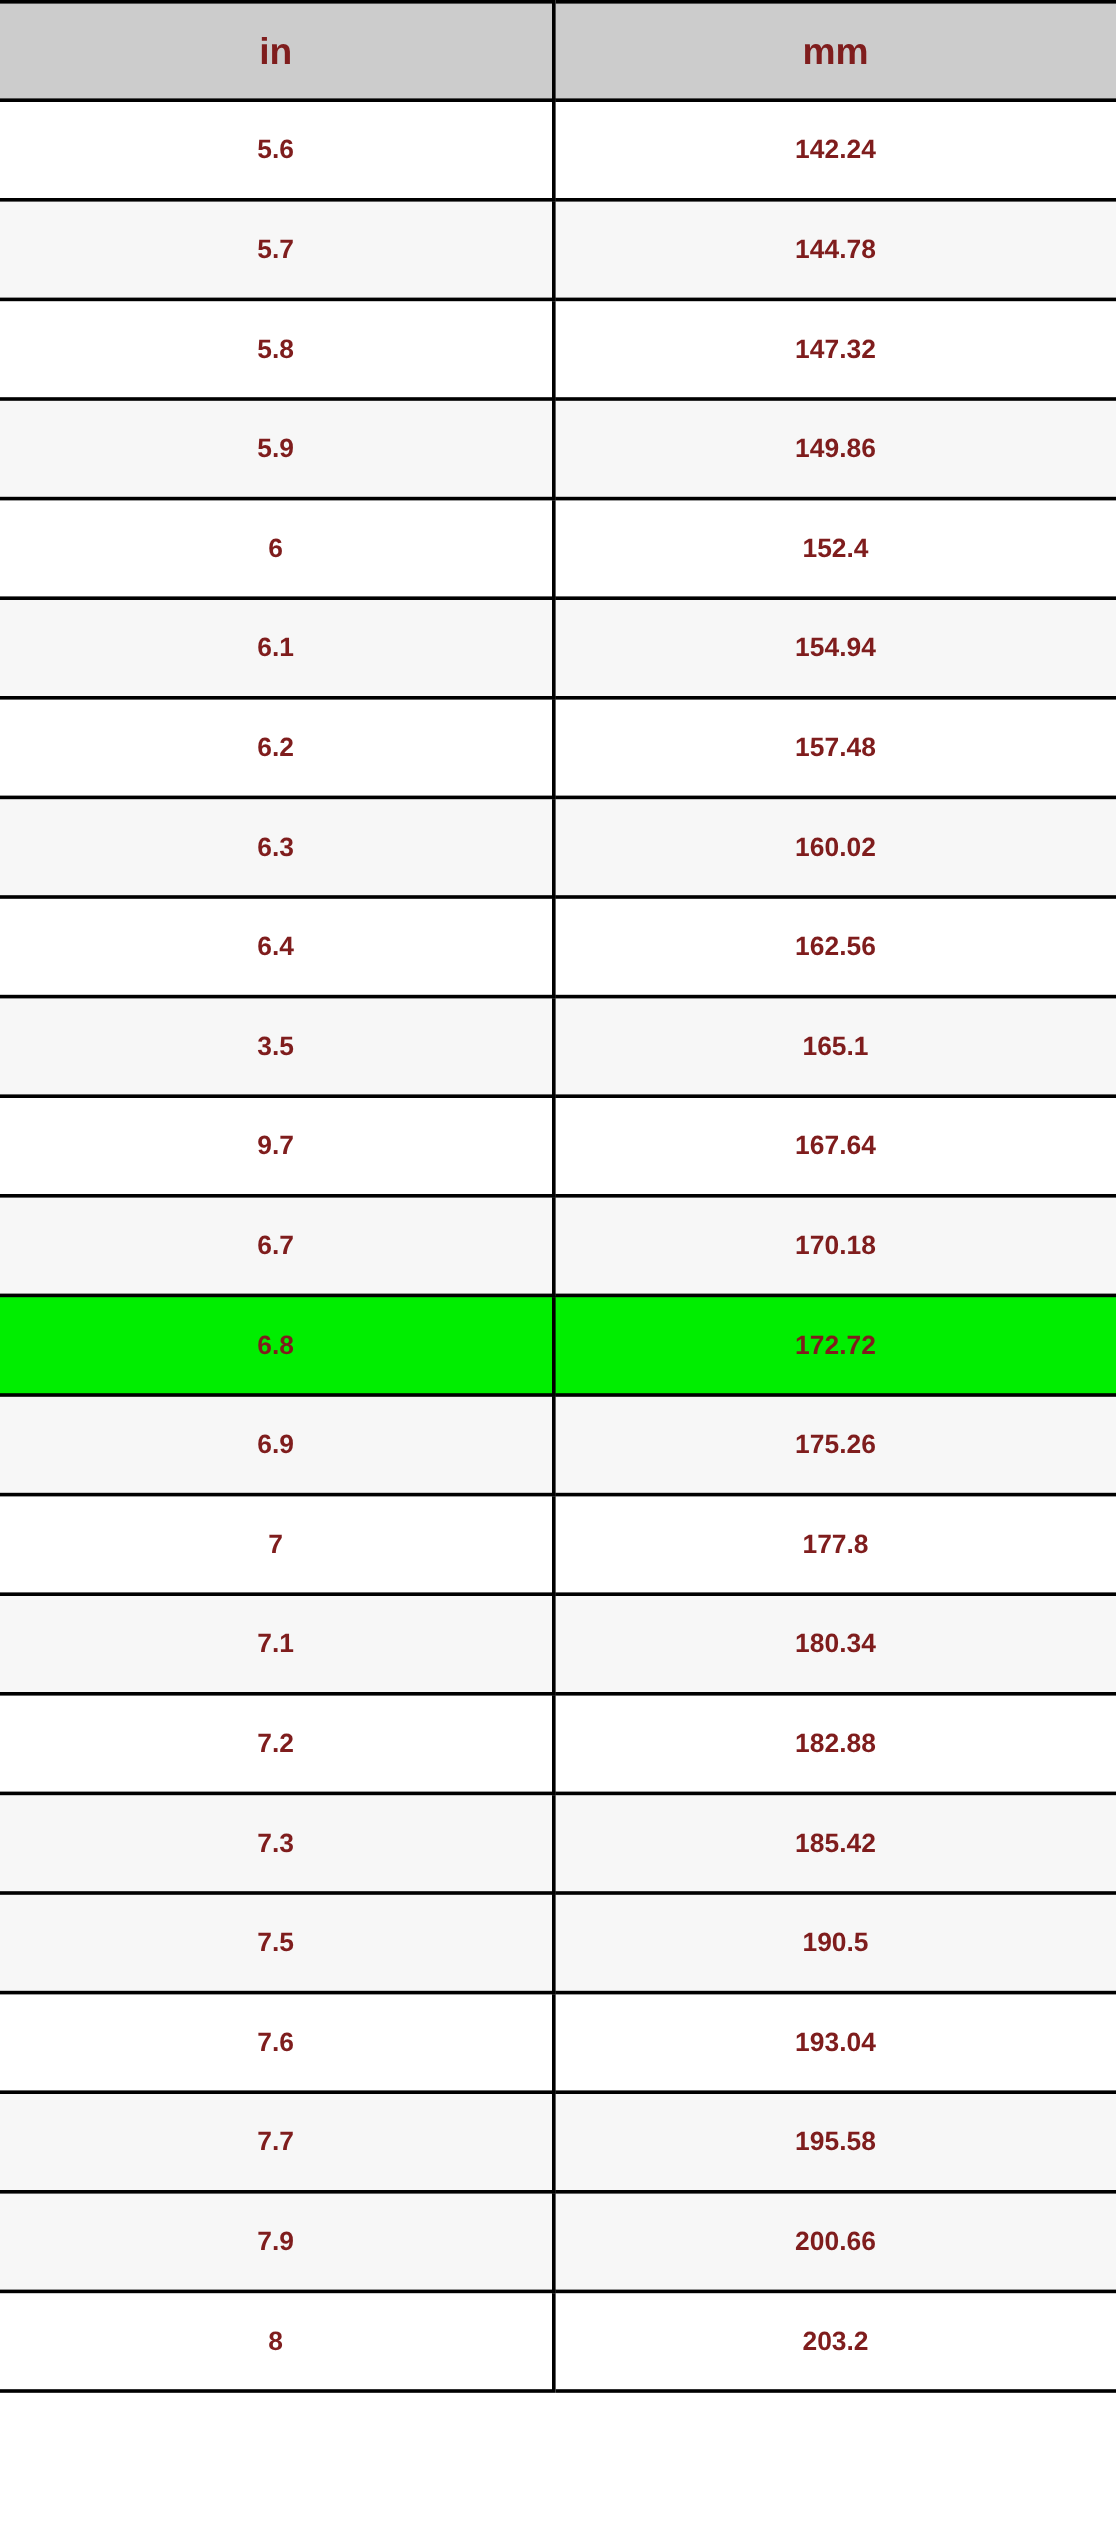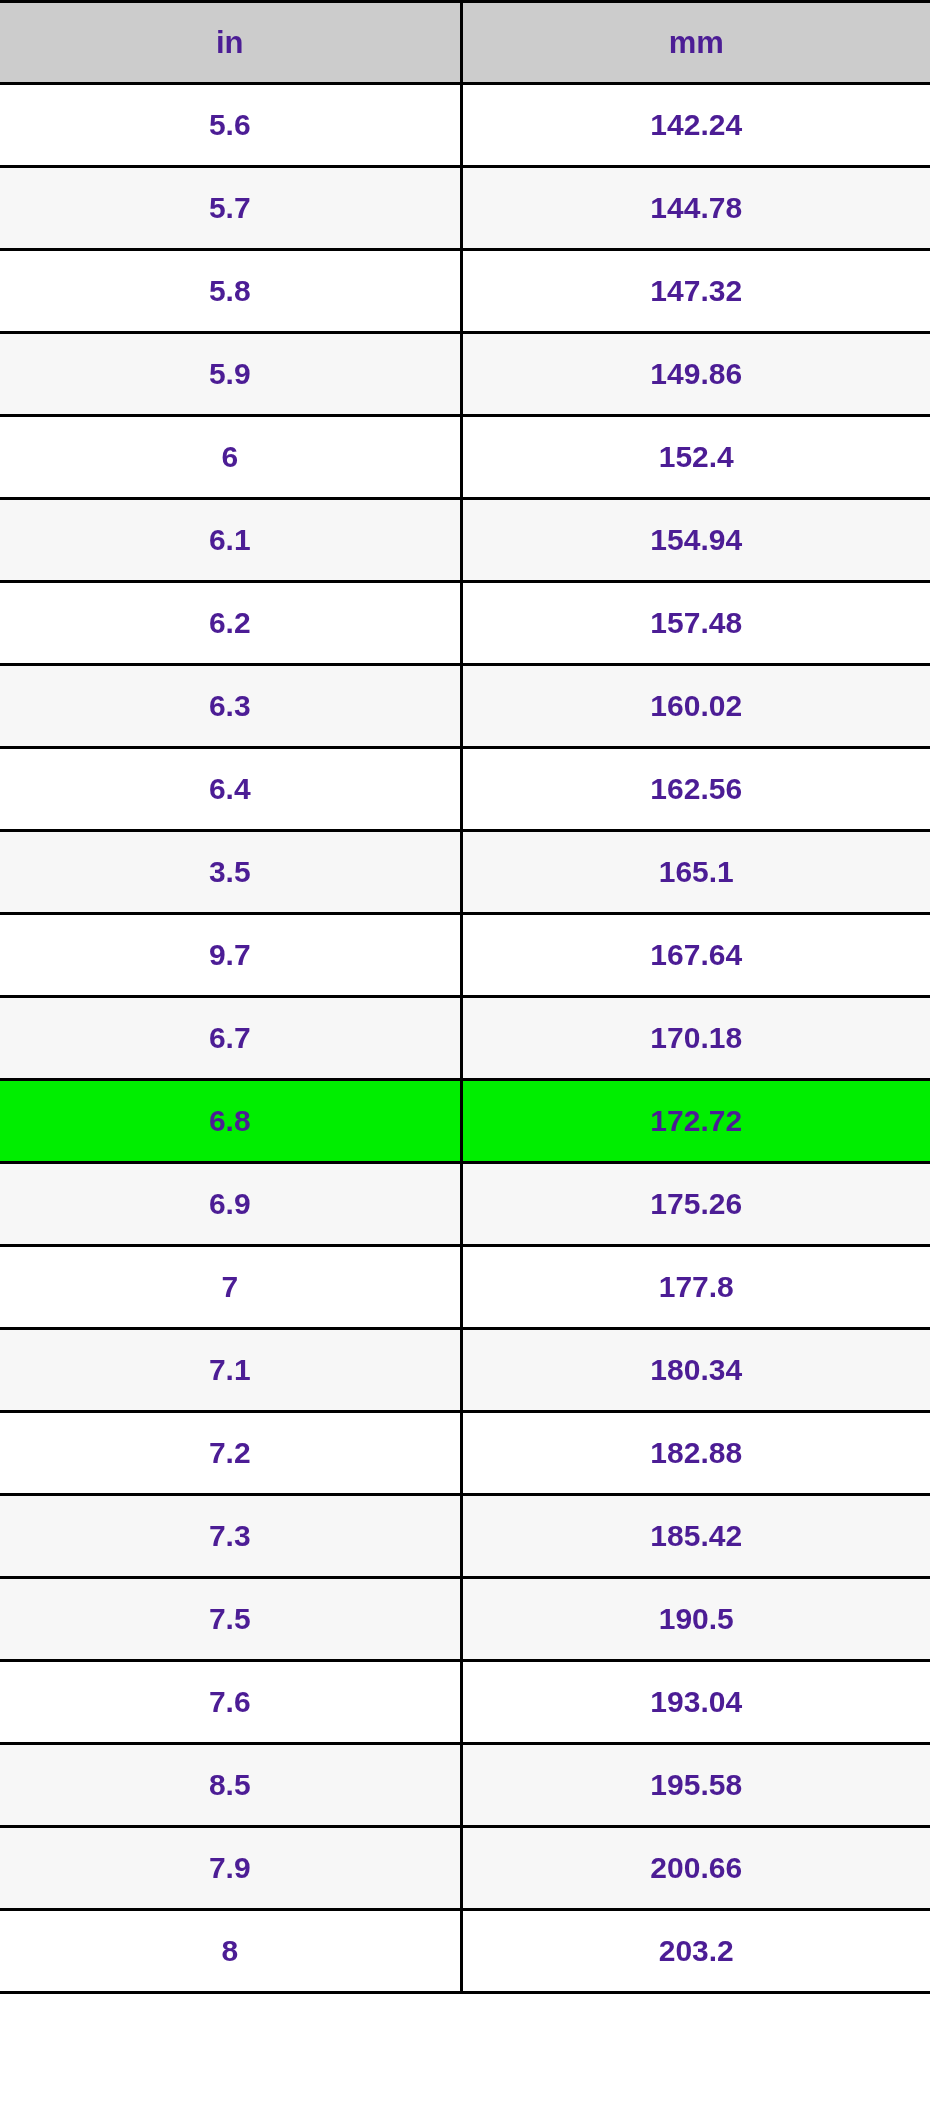--- a/index.html
+++ b/index.html
@@ -21,21 +21,21 @@
     border-top: 3px solid #000000;
     border-bottom: 3px solid #000000;
   }
   .conversion-table col.col-from { width: 461px; }
   .conversion-table col.col-to   { width: 469px; }
 
   .conversion-table th,
   .conversion-table td {
     text-align: center;
     vertical-align: middle;
-    color: #4c1d95;
+    color: #7f1d1d;
     font-weight: bold;
     font-stretch: condensed;
     padding: 0;
     margin: 0;
   }
 
   
   .conversion-table thead th {
     background: #cccccc;
     height: 79px;
@@ -46,21 +46,21 @@
   .conversion-table thead th.cell-from {
     border-right: 3px solid #000000;
   }
 
   
   .conversion-table tbody tr {
     height: 80px;
   }
   .conversion-table tbody td {
     height: 80px;
-    font-size: 30px;
+    font-size: 22px;
     line-height: 80px;
     border-bottom: 3px solid #000000;
     background: #ffffff;
   }
   .conversion-table tbody td.cell-from {
     border-right: 3px solid #000000;
   }
   .conversion-table tbody tr:last-child td {
     border-bottom: none;
   }
@@ -165,21 +165,21 @@
       </tr>
       <tr class="alt">
         <td class="cell-from">7.5</td>
         <td class="cell-to">190.5</td>
       </tr>
       <tr>
         <td class="cell-from">7.6</td>
         <td class="cell-to">193.04</td>
       </tr>
       <tr class="alt">
-        <td class="cell-from">8.5</td>
+        <td class="cell-from">7.7</td>
         <td class="cell-to">195.58</td>
       </tr>
       <tr class="alt">
         <td class="cell-from">7.9</td>
         <td class="cell-to">200.66</td>
       </tr>
       <tr>
         <td class="cell-from">8</td>
         <td class="cell-to">203.2</td>
       </tr>

